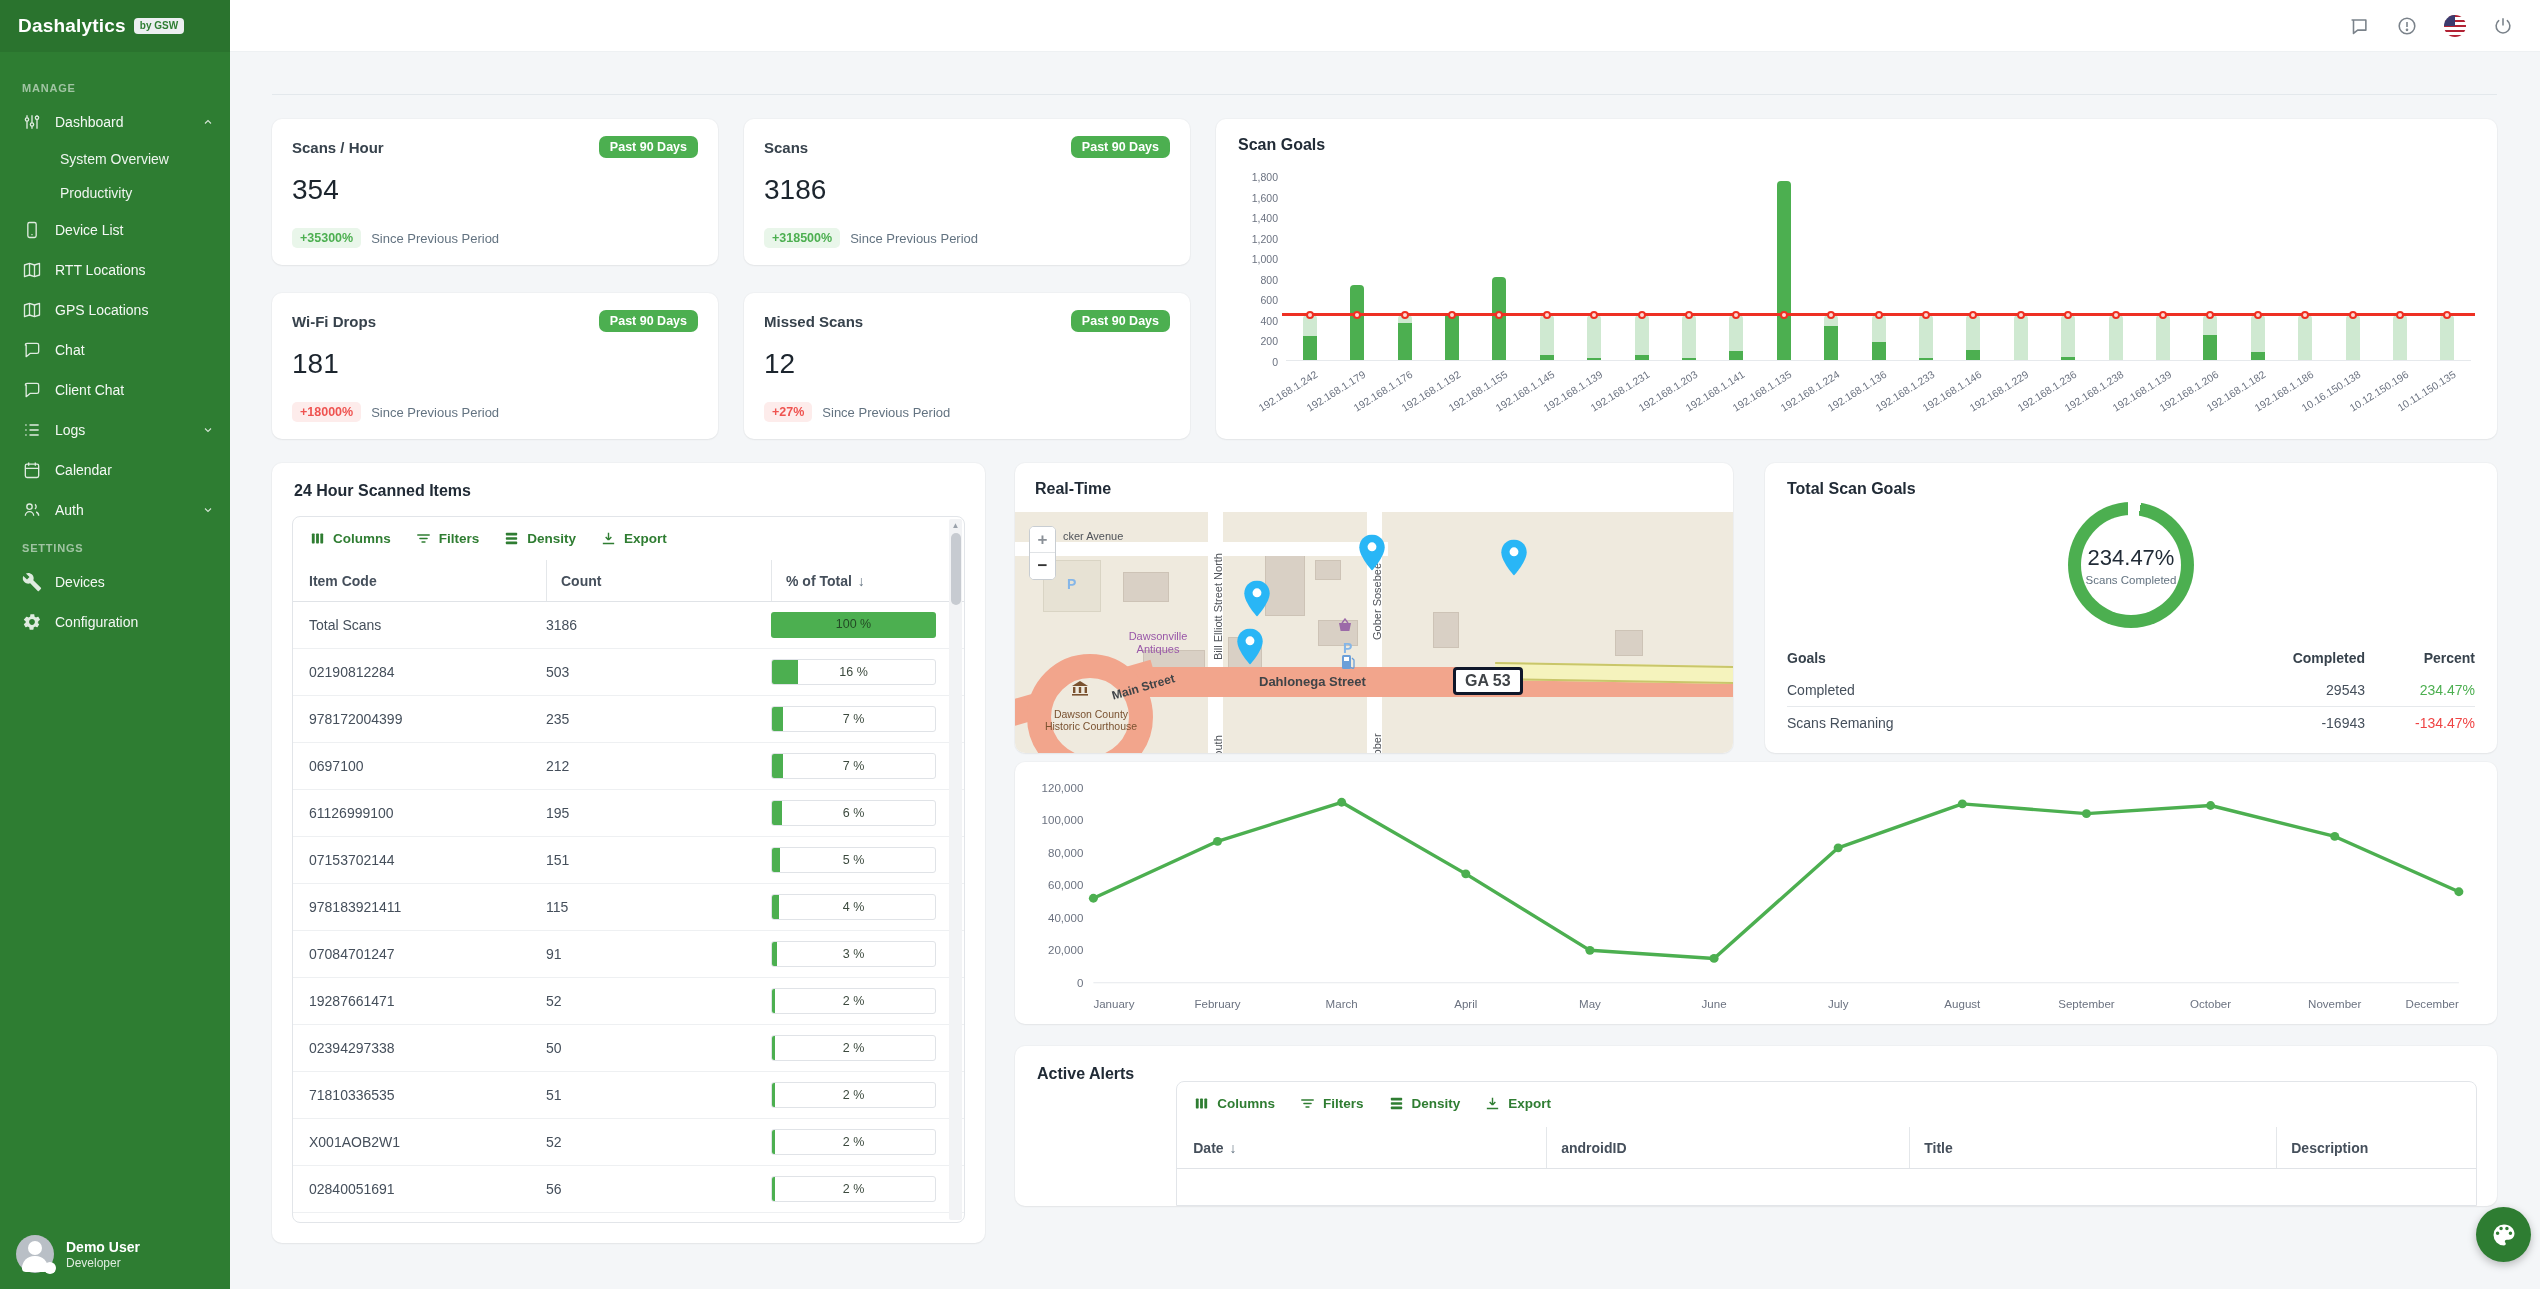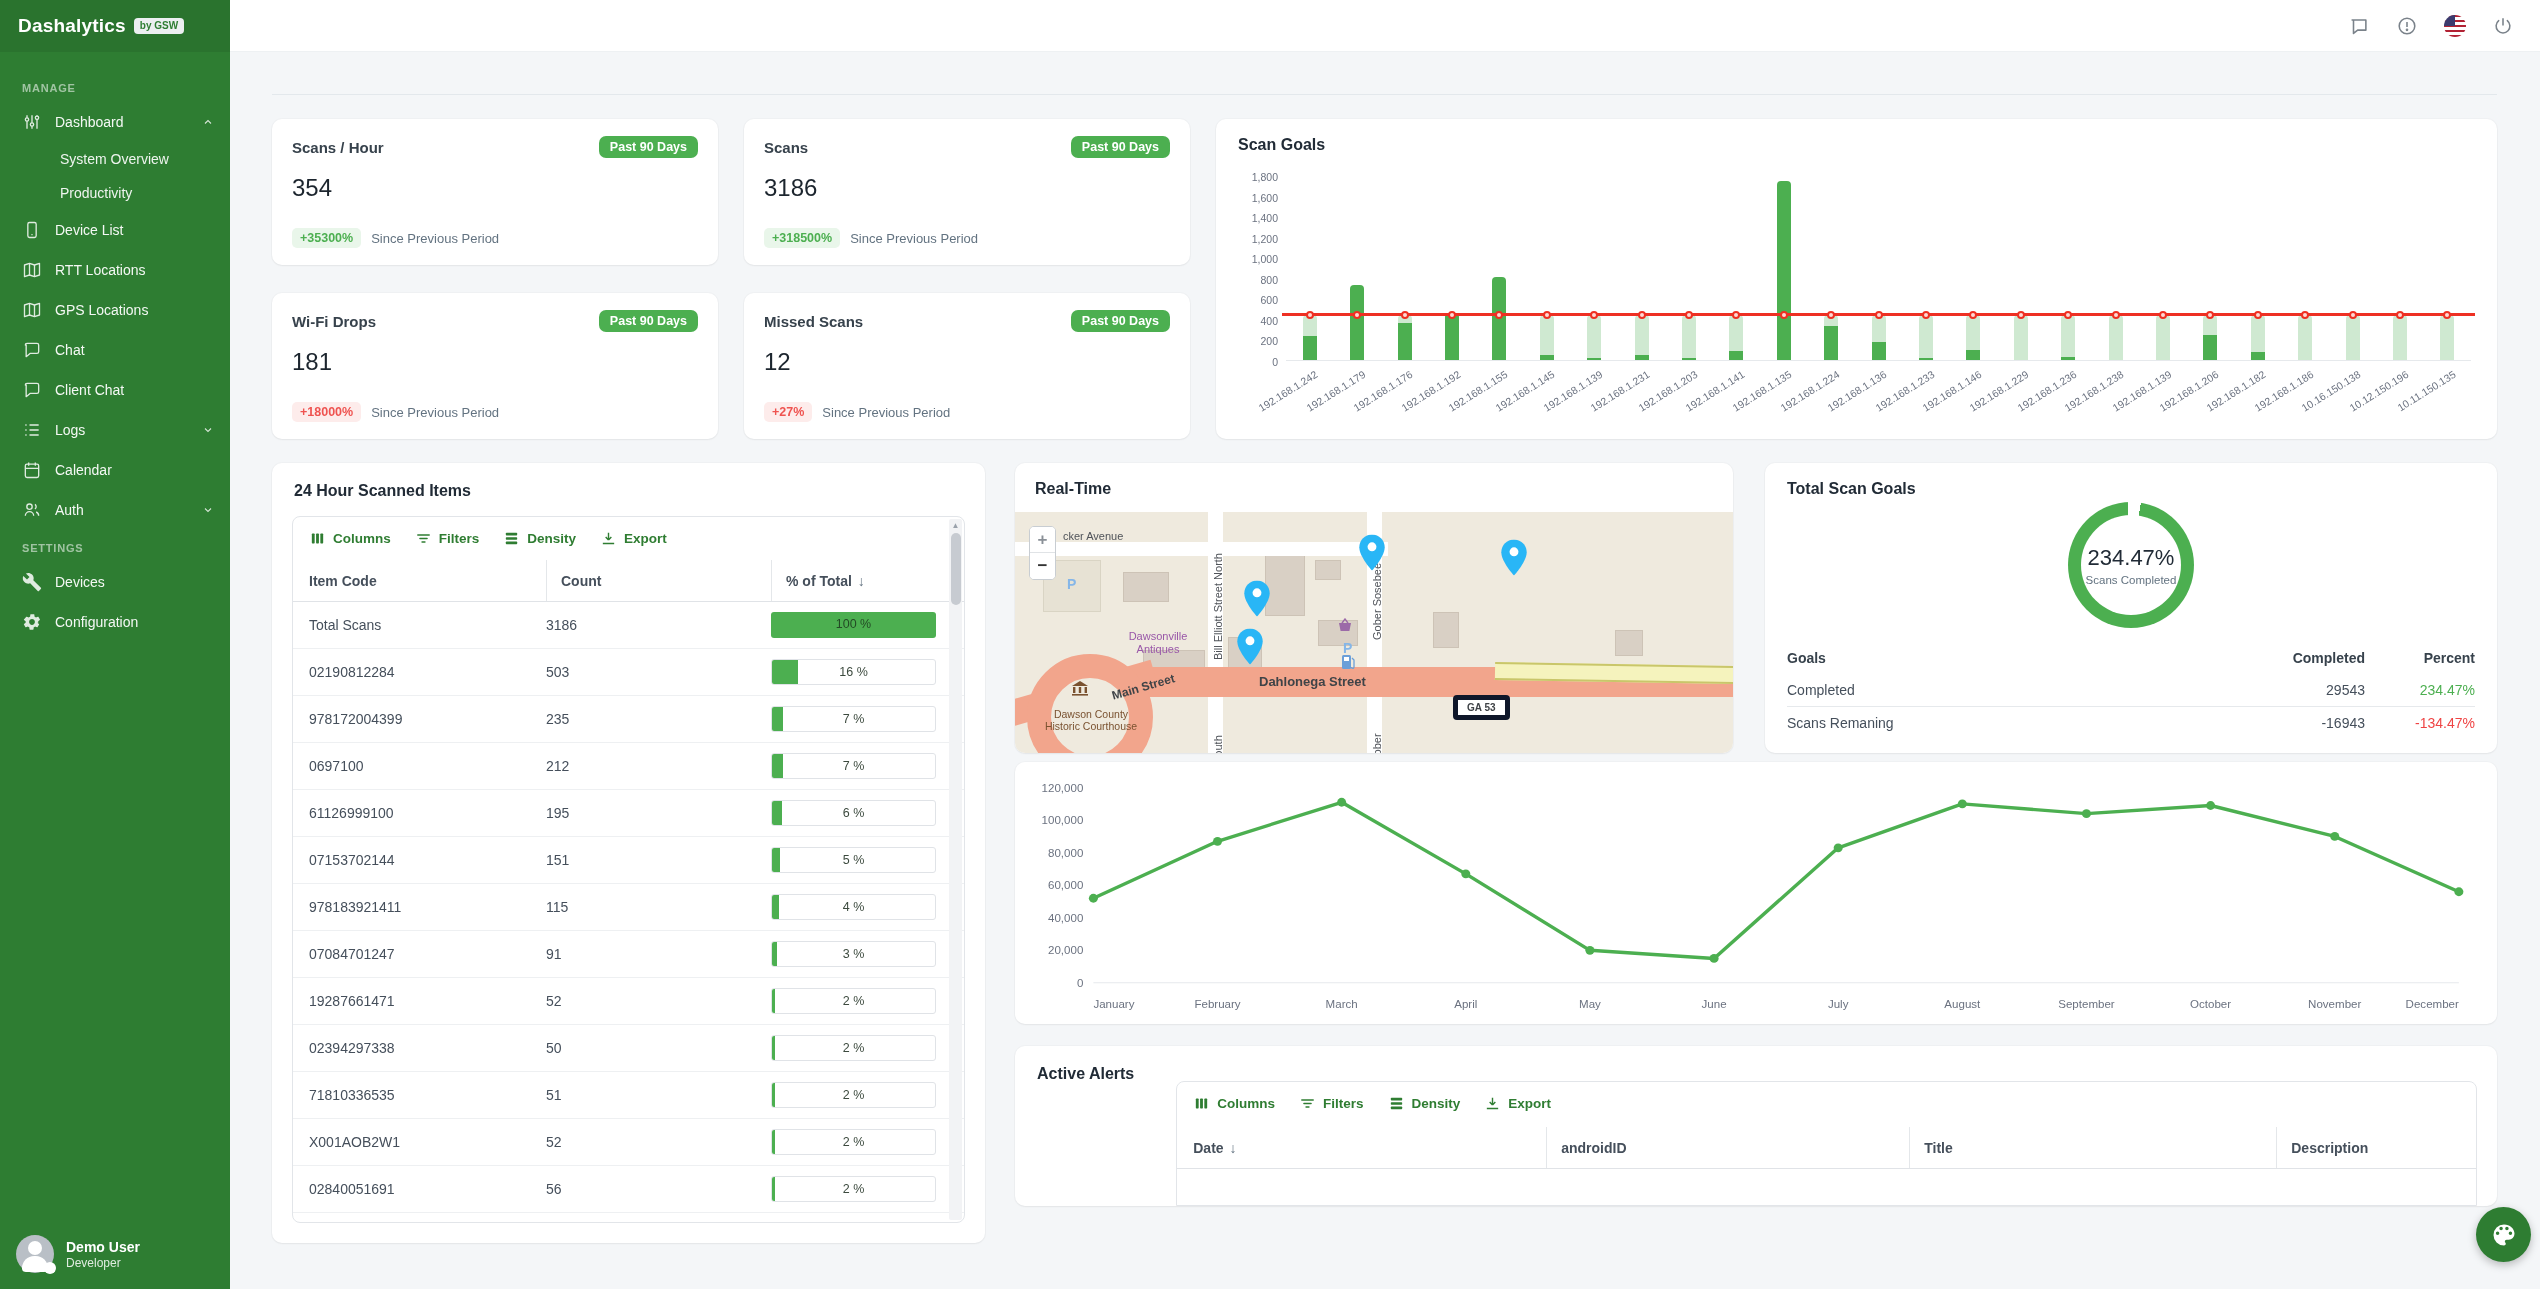--- a/index.html
+++ b/index.html
@@ -43,21 +43,21 @@
   .head-divider { border-bottom:1px solid #e3e8ec; margin-top:20px; }
 
   
   .grid-top { margin-top:24px; display:grid; grid-template-columns:446px 446px 1fr; grid-template-rows:146px 146px; gap:28px 26px;
               grid-template-areas:"s0 s1 goals" "s2 s3 goals"; }
   .card { background:#fff; border-radius:10px; box-shadow:0 1px 2px rgba(0,0,0,.05), 0 0 0 1px rgba(0,0,0,.02); }
   .stat-card { padding:17px 20px; display:flex; flex-direction:column; }
   .stat-head { display:flex; justify-content:space-between; align-items:center; }
   .stat-title { font-size:15px; font-weight:600; color:#37424c; }
   .pill-badge { background:#4caf50; color:#fff; font-size:12.5px; font-weight:bold; padding:4px 11px; border-radius:7px; }
-  .stat-value { font-size:24px; color:#1c252e; margin-top:16px; }
+  .stat-value { font-size:28px; color:#1c252e; margin-top:16px; }
   .stat-foot { margin-top:auto; display:flex; align-items:center; gap:10px; }
   .delta-pill { font-size:12.5px; font-weight:bold; padding:3px 8px; border-radius:5px; }
   .delta-pos { color:#4caf50; background:#e9f6ea; }
   .delta-neg { color:#ef5350; background:#fdeceb; }
   .stat-caption { font-size:13px; color:#637381; }
 
   
   .goals-card { grid-area:goals; padding:17px 26px 10px 22px; display:flex; flex-direction:column; }
   .section-title { font-size:16px; font-weight:600; color:#212b36; }
   .bc-wrap { display:flex; margin-top:22px; flex:1; }
@@ -103,21 +103,21 @@
   .blk { position:absolute; background:#d9d0c5; border:1px solid #cdc3b6; }
   .road-h { position:absolute; background:#fff; }
   .road-v { position:absolute; background:#fff; top:0; bottom:0; }
   .road-main { position:absolute; background:#f2a58c; }
   .road-yellow { position:absolute; background:#f5f3bd; border-top:2px solid #c9c66a; border-bottom:2px solid #c9c66a; }
   .roundabout { position:absolute; width:126px; height:126px; border-radius:50%; border:24px solid #f2a58c; background:#efeade; }
   .map-lbl { position:absolute; font-size:11px; color:#4f5359; white-space:nowrap; }
   .map-lbl.vert { transform:rotate(-90deg); transform-origin:left top; }
   .map-lbl.purple { color:#9957a8; white-space:normal; text-align:center; line-height:1.15; }
   .map-lbl.brown { color:#7a5230; font-size:10.5px; white-space:normal; text-align:center; line-height:1.15; }
-  .ga-badge { position:absolute; background:#fff; border:5px solid #0f172a; border-radius:4px; font-size:10px; font-weight:bold; color:#3f4347; padding:2px 9px;margin-top:28px; }
+  .ga-badge { position:absolute; background:#fff; border:3px solid #0f172a; border-radius:4px; font-size:16px; font-weight:bold; color:#3f4347; padding:2px 9px; }
   .p-icon { position:absolute; color:#85b6e8; font-size:14px; font-weight:bold; }
   .pin { position:absolute; width:26px; height:36px; transform:translate(-50%,-90%); cursor:pointer; }
   .zoomctl { position:absolute; left:14px; top:14px; width:27px; display:flex; flex-direction:column; border:1px solid #c8cdd2; border-radius:5px; overflow:hidden; background:#fff; }
   .zoomctl .zbtn { height:26px; display:flex; align-items:center; justify-content:center; font-size:17px; font-weight:bold; color:#333; cursor:pointer; background:#fff; }
   .zoomctl .zbtn:first-child { border-bottom:1px solid #e0e3e6; color:#8a9097; }
   .mini-svg { position:absolute; }
 
   
   .tsg-card { padding:17px 22px 14px; display:flex; flex-direction:column; }
   .donut-area { display:flex; justify-content:center; margin-top:4px; }

